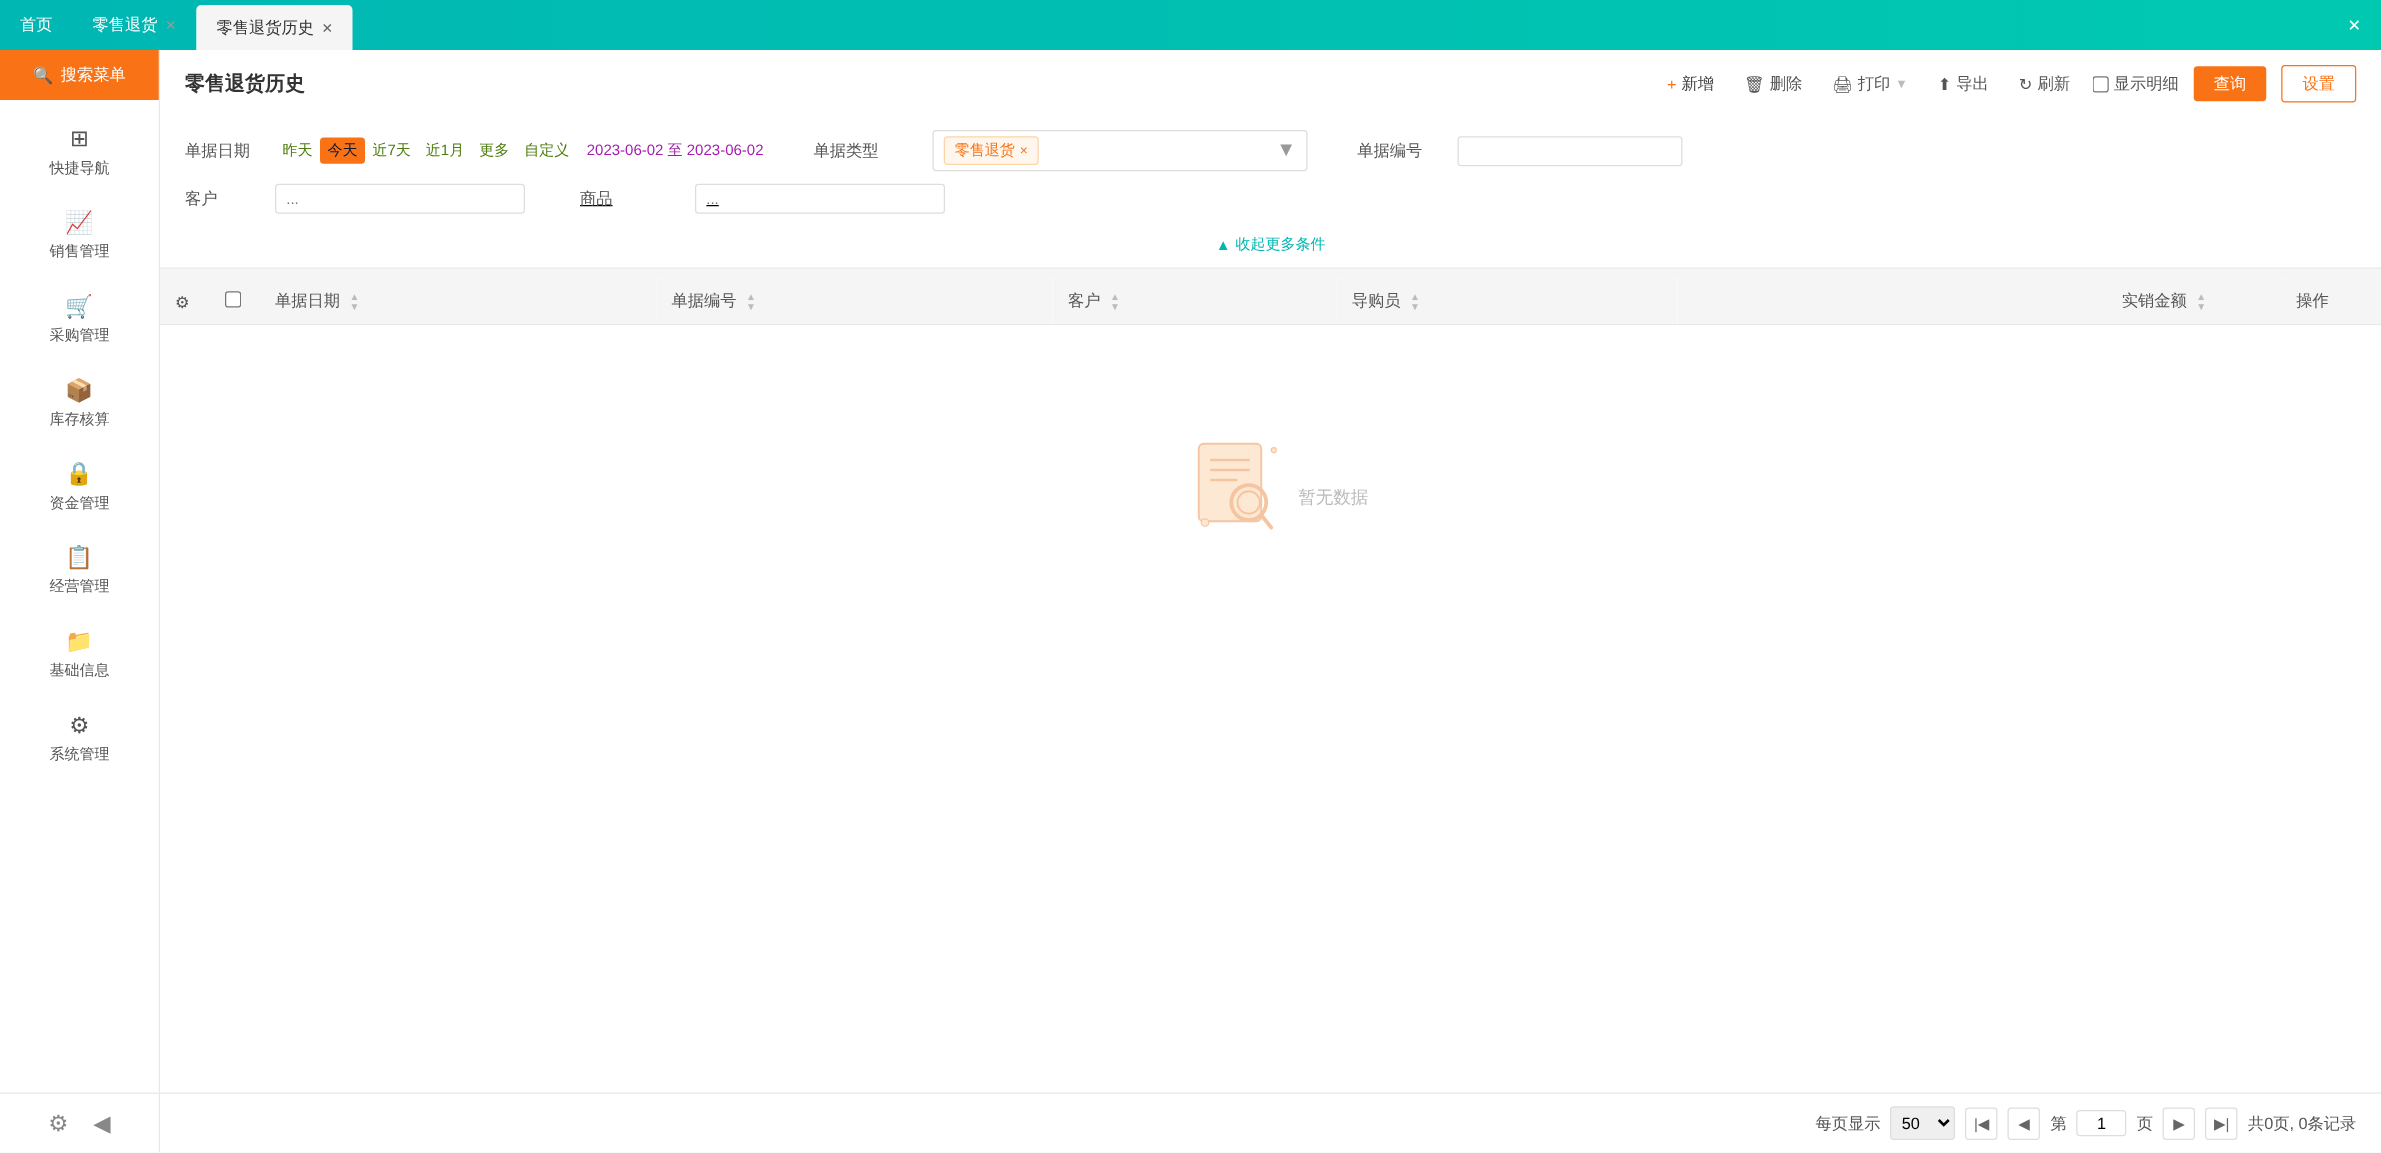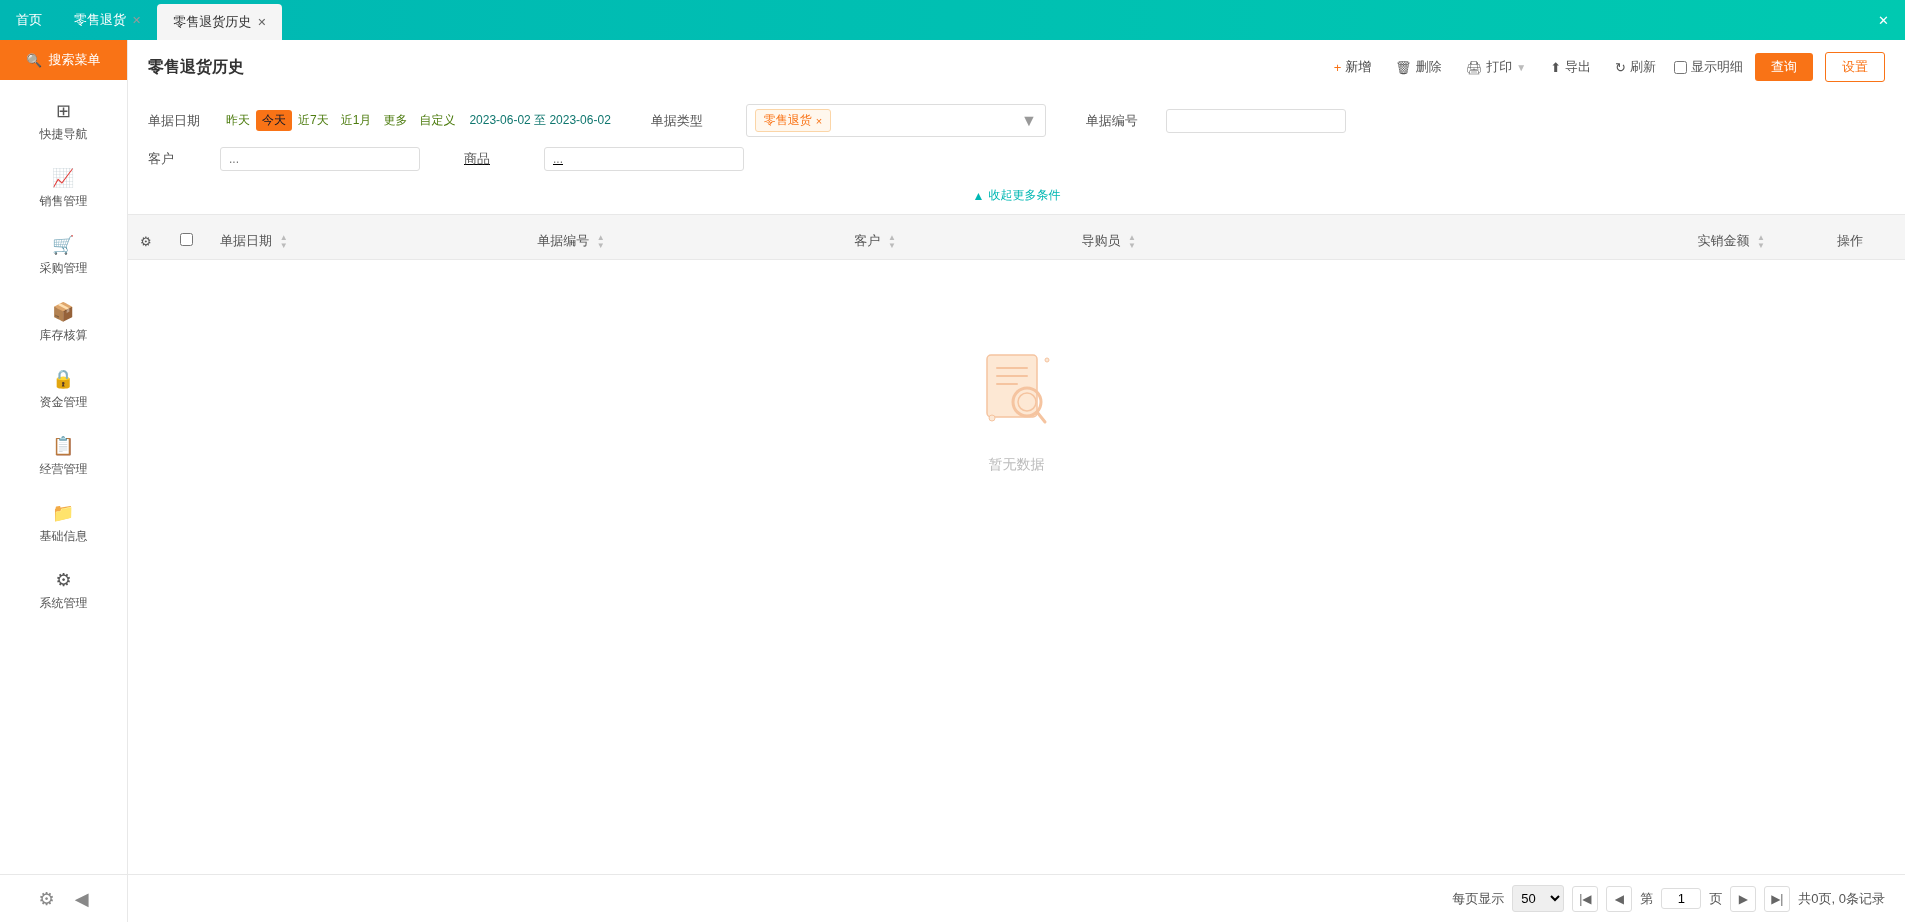--- a/index.html
+++ b/index.html
@@ -208,21 +208,21 @@
       cursor: pointer;
       border-radius: 2px;
     }
     .date-btn.active {
       background: #f97316;
       color: #0f172a;
       border-radius: 3px;
     }
     .date-range {
       font-size: 12px;
-      color: #0f766e;
+      color: #a21caf;
       margin-left: 8px;
     }
     .filter-input {
       border: 1px solid #ddd;
       border-radius: 3px;
       padding: 4px 8px;
       font-size: 12px;
       color: #333;
       min-width: 200px;
       outline: none;
@@ -299,21 +299,20 @@
       color: #bbb;
     }
     .th-gear { width: 40px; text-align: center; }
     .th-check { width: 40px; text-align: center; }
     .th-actions { width: 80px; text-align: center; }
     .th-amount { text-align: right; }
 
     
     .empty-state {
       display: flex;
-      flex-direction: column;
       align-items: center;
       justify-content: center;
       padding: 80px 0;
       color: #bbb;
     }
     .empty-icon {
       width: 100px;
       height: 100px;
       margin-bottom: 16px;
     }
@@ -500,21 +499,21 @@
             <span class="filter-label">单据编号</span>
             <input class="filter-input" style="min-width: 180px;">
           </div>
         </div>
 
         <div class="filter-row">
           <span class="filter-label">客户</span>
           <input class="filter-input" style="min-width: 200px; color: rgb(187, 187, 187);" placeholder="...">
           <span class="filter-ellipsis"></span>
 
-          <div style="margin-left: 40px; display:flex; align-items:center; gap:8px;text-decoration:underline;">
+          <div style="margin-left: 40px; display:flex; align-items:center; gap:20px;text-decoration:underline;">
             <span class="filter-label">商品</span>
             <input class="filter-input" style="min-width: 200px; color: rgb(187, 187, 187);" placeholder="...">
           </div>
         </div>
 
         <div style="display:flex; justify-content:center;">
           <div class="collapse-btn">
             <span>▲</span>
             <span>收起更多条件</span>
           </div>

